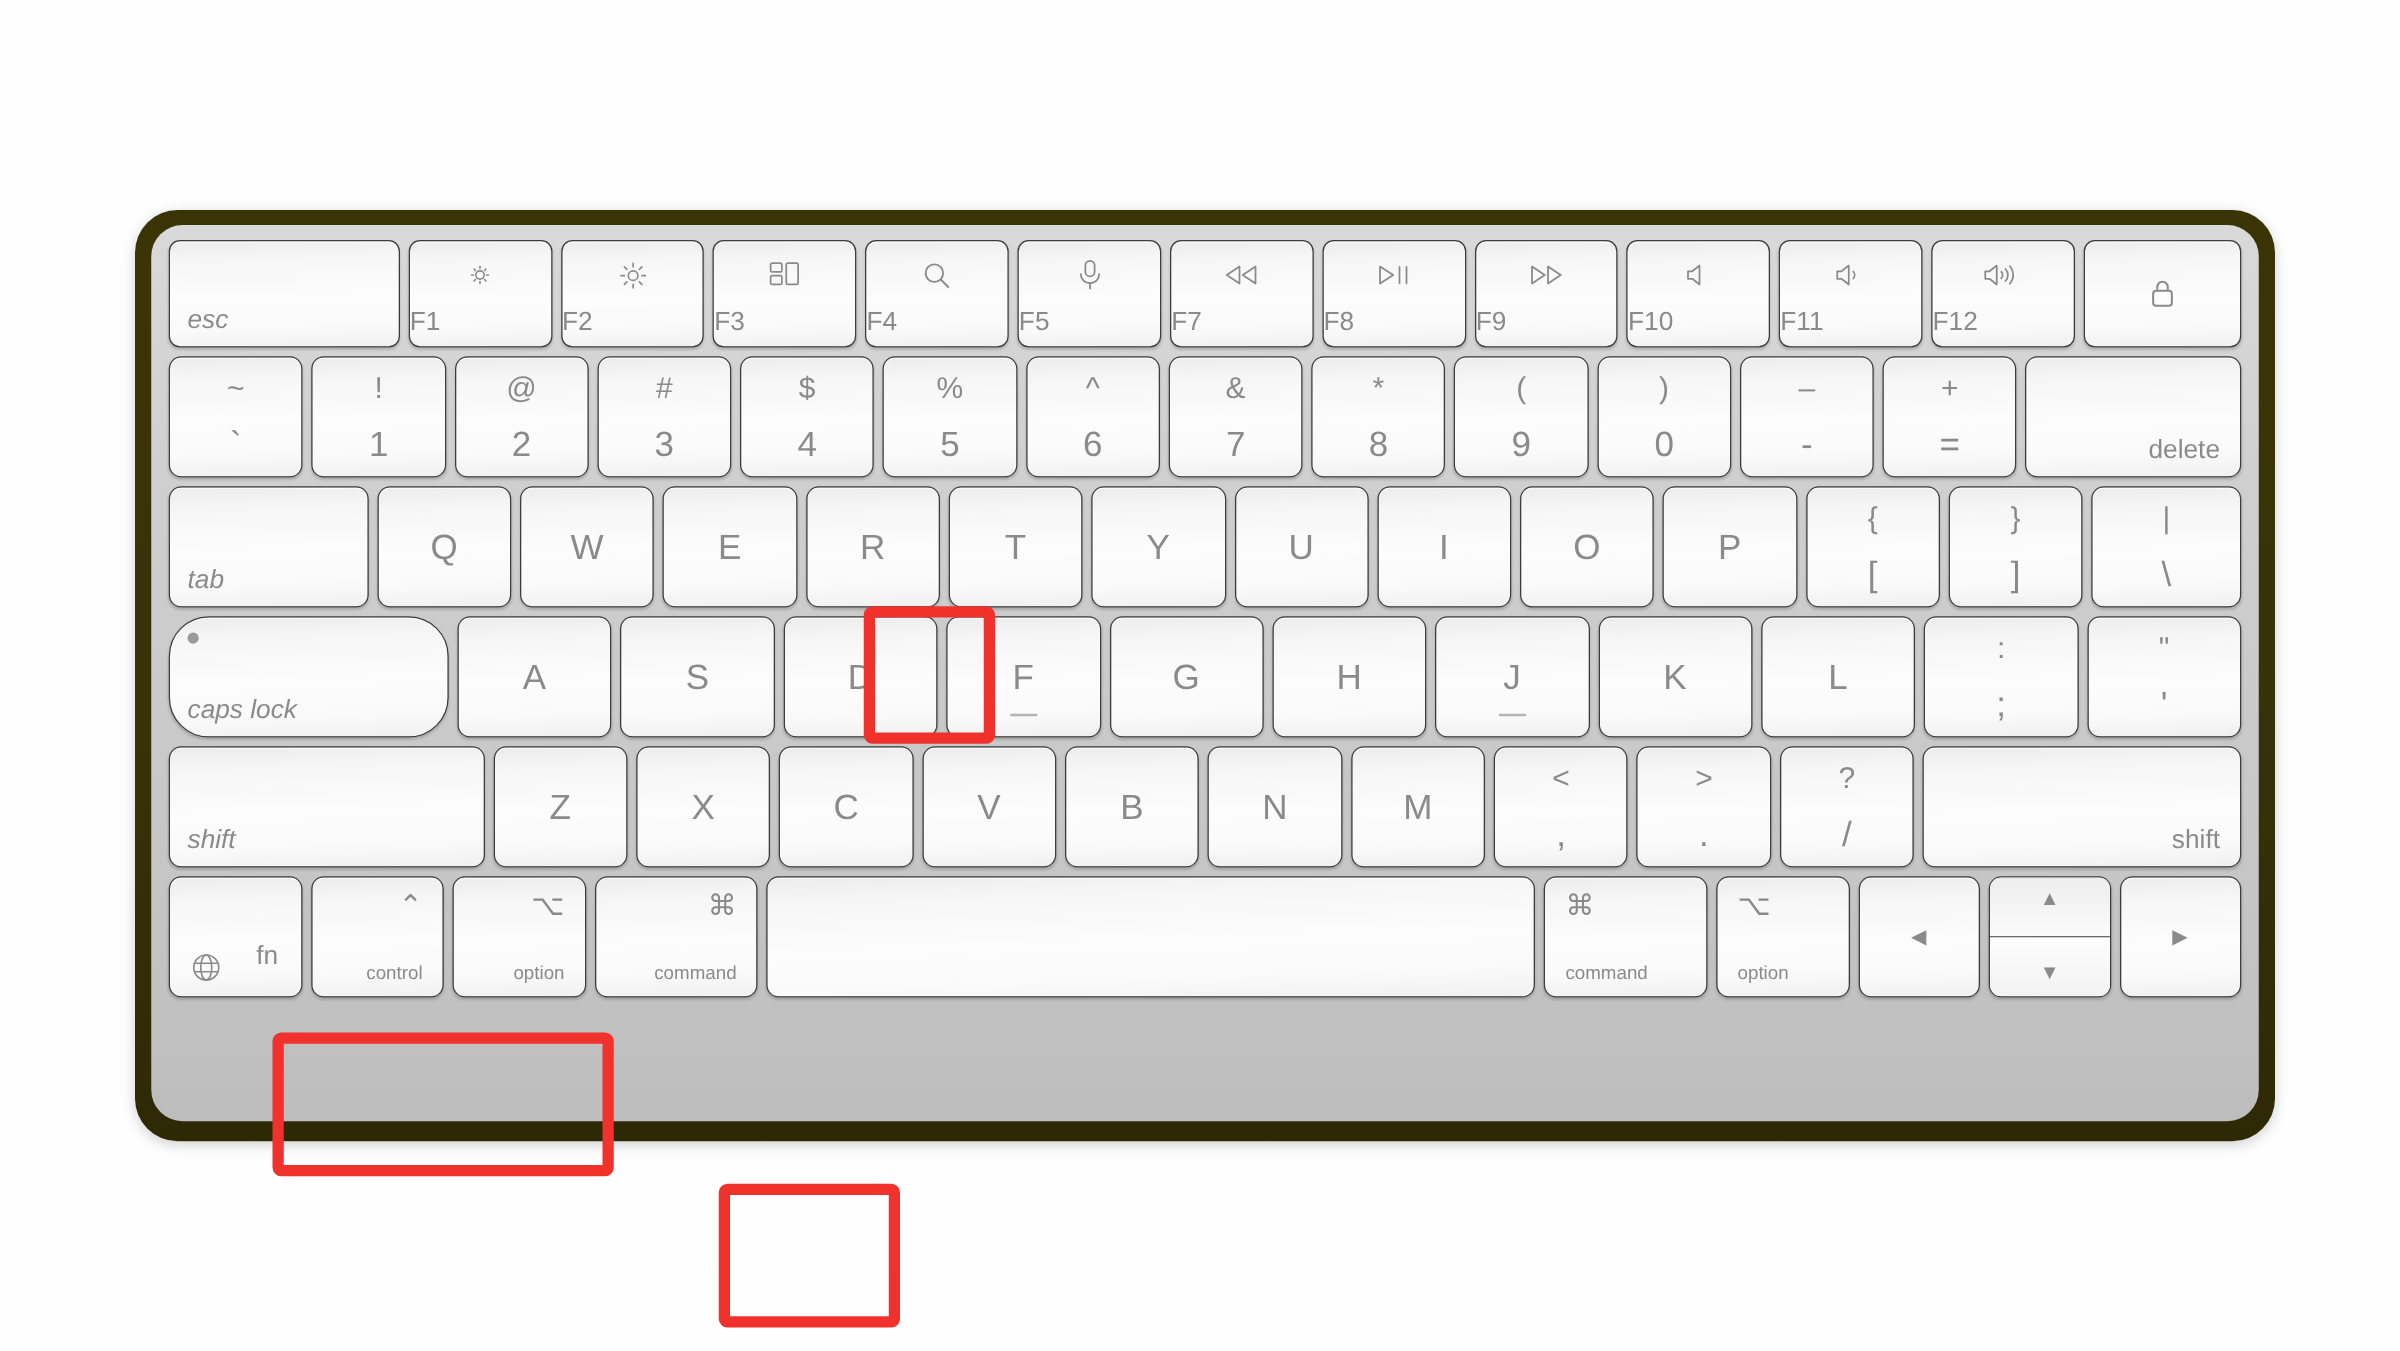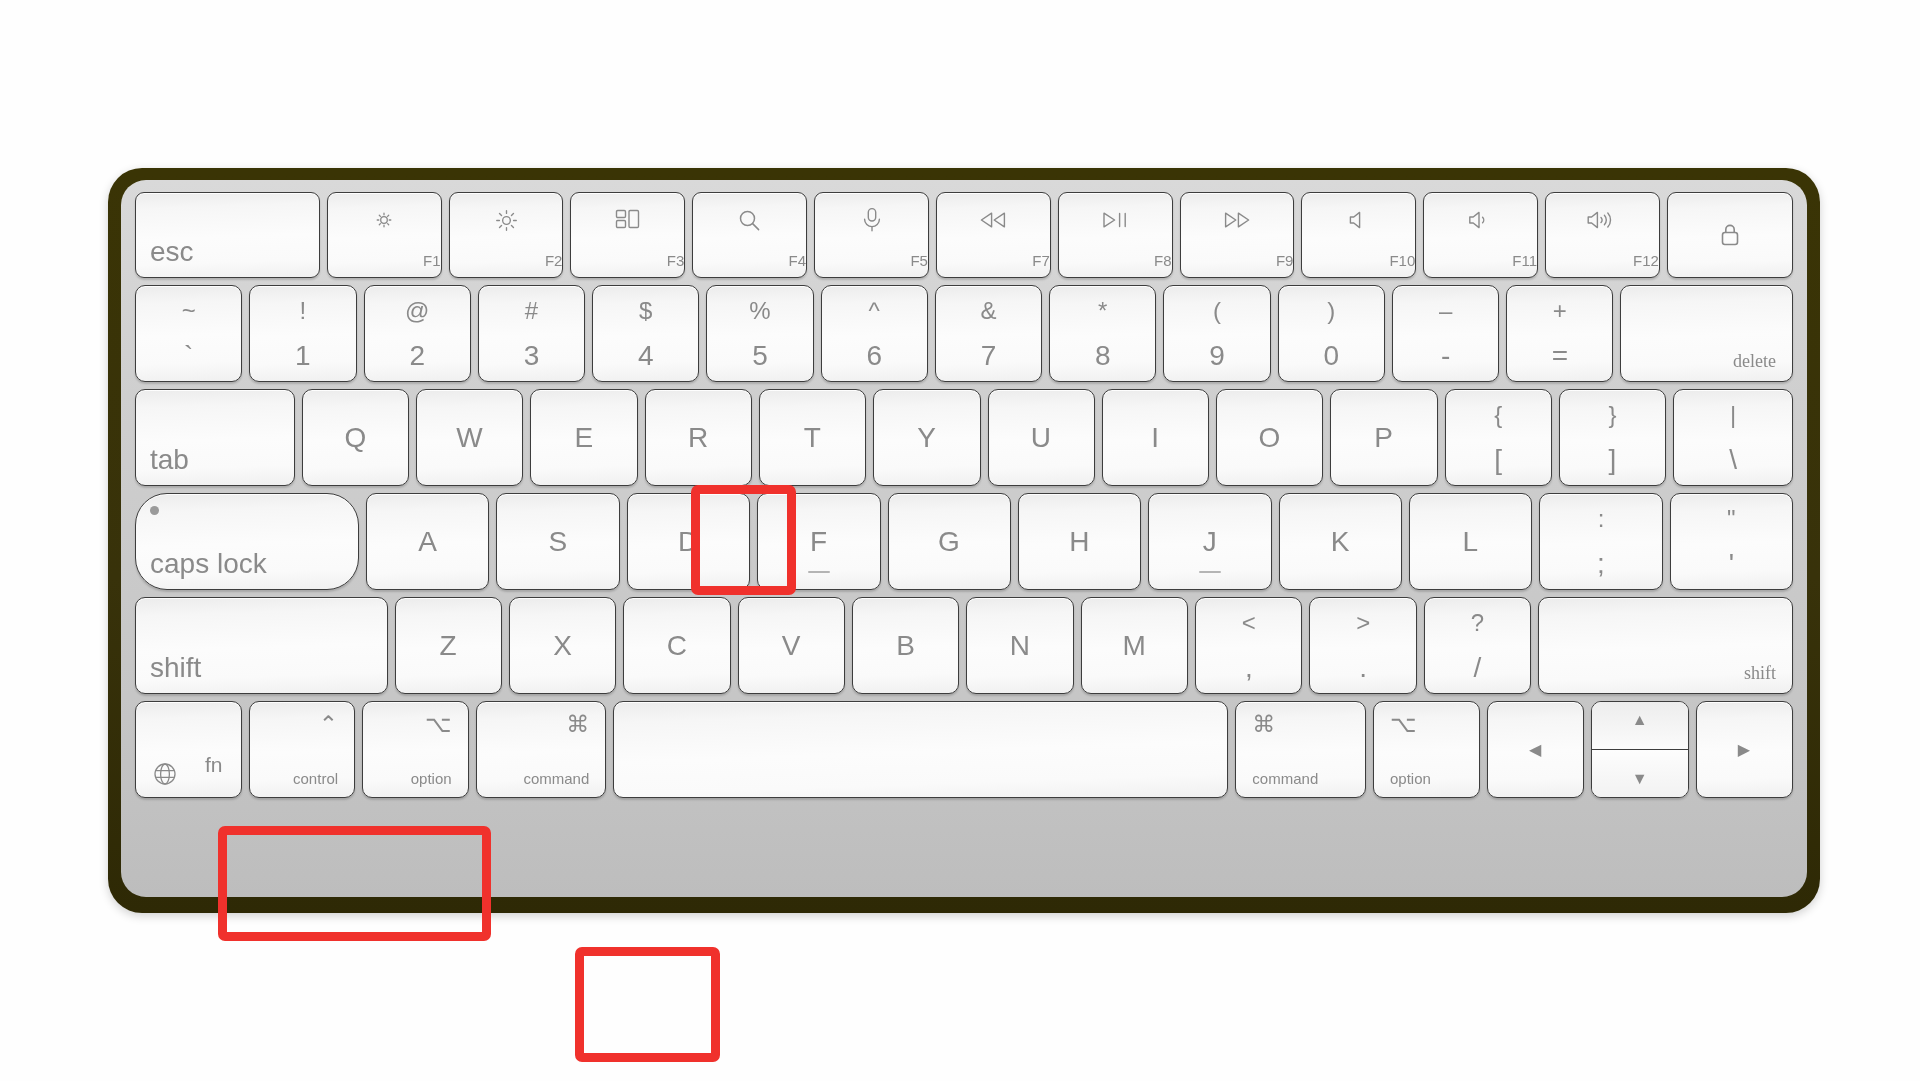--- a/index.html
+++ b/index.html
@@ -70,31 +70,31 @@
     transform: translateY(-50%);
     text-align: center;
     font-size: 28px;
     letter-spacing: 0.5px;
     line-height: 1;
     color: #8a8a8a;
   }
   .legend-bl {
     position: absolute;
     left: 14px; bottom: 11px;
-    font-size: 28px;
-    color: #8a8a8a;
-    line-height: 1;
+    font-size: 21px;
+    color: #8a8a8a;
+    line-height: 1;
+    font-style: italic;
   }
   .legend-br {
     position: absolute;
     right: 16px; bottom: 11px;
-    font-size: 18px;
-    color: #8a8a8a;
-    line-height: 1;
-    font-family: Liberation Serif, serif;
+    font-size: 21px;
+    color: #8a8a8a;
+    line-height: 1;
   }
   .legend-top {
     position: absolute;
     left: 0; right: 0; top: 13px;
     text-align: center;
     font-size: 24px;
     line-height: 1;
     color: #8a8a8a;
   }
   .legend-bot {
@@ -109,22 +109,22 @@
   .fn-icon {
     position: absolute;
     left: 0; right: 0; top: 12px;
     display: flex; justify-content: center; align-items: center;
     height: 30px;
     color: #8a8a8a;
   }
   .fn-label {
     position: absolute;
     left: 0; right: 0; bottom: 9px;
-    text-align: right;
-    font-size: 15px;
+    text-align: left;
+    font-size: 21px;
     color: #8a8a8a;
     line-height: 1;
   }
   
   .mod-sym {
     position: absolute;
     right: 16px; top: 11px;
     font-size: 23px;
     color: #8a8a8a;
     line-height: 1;

